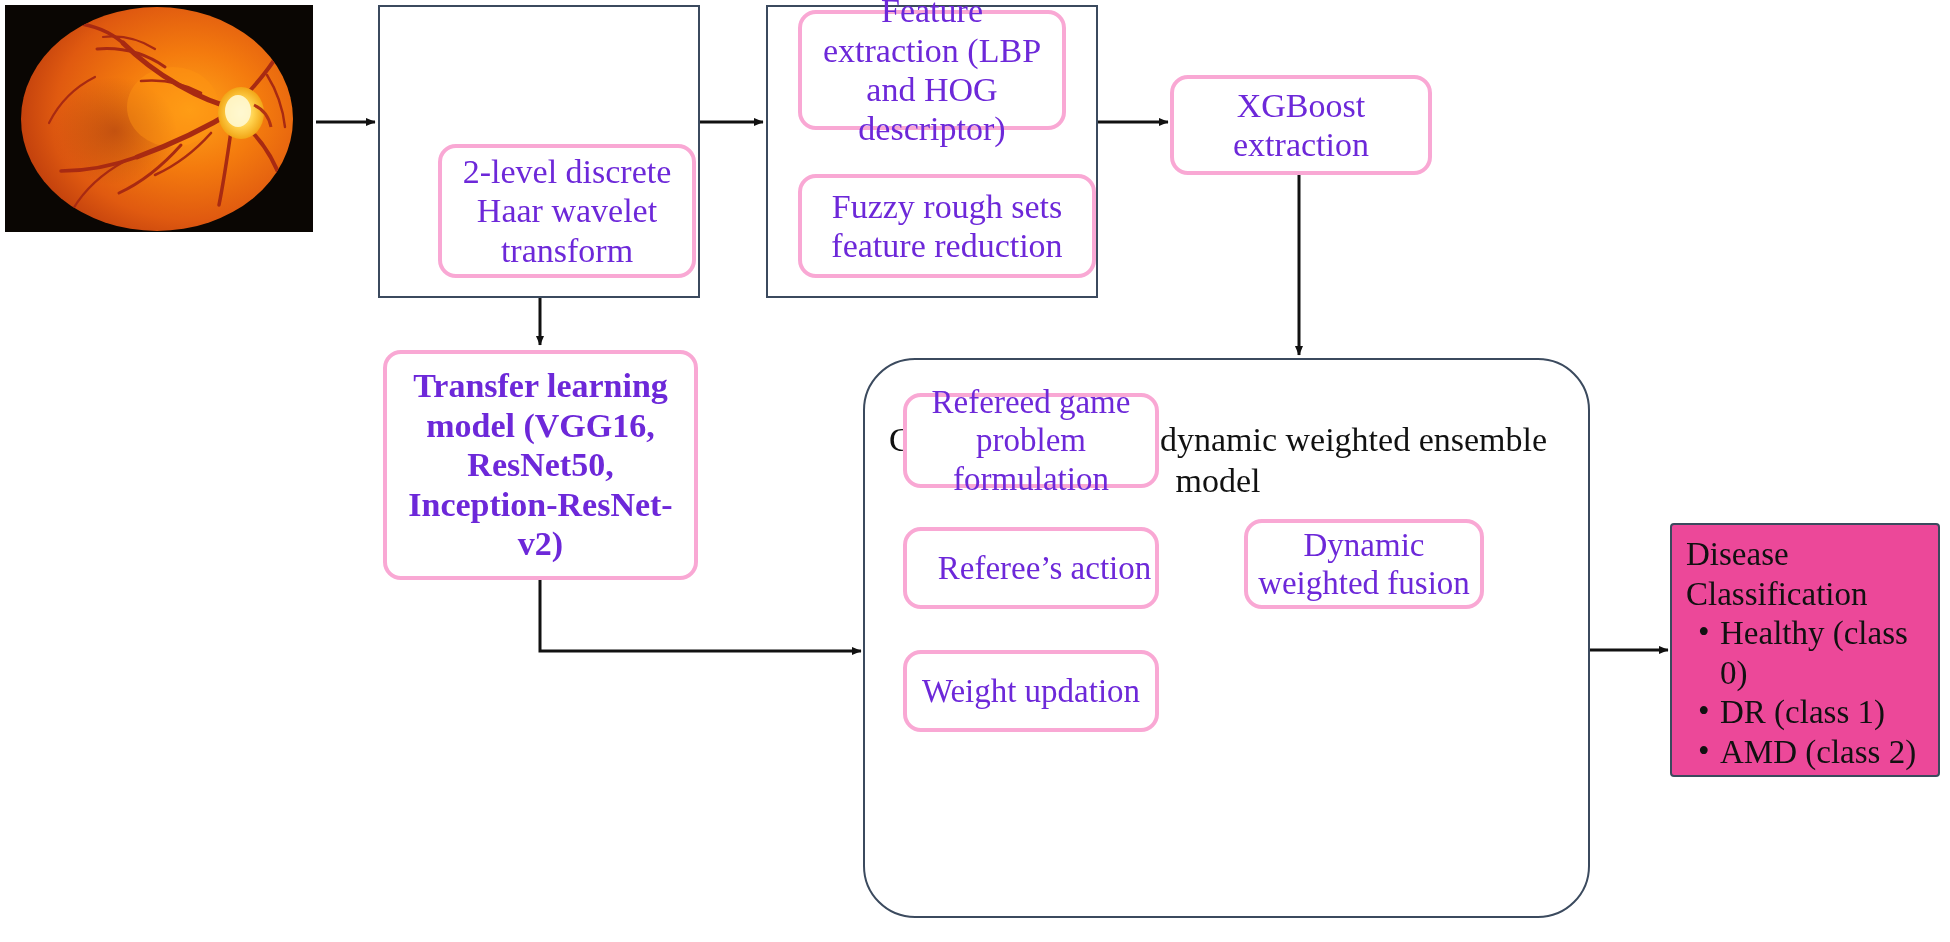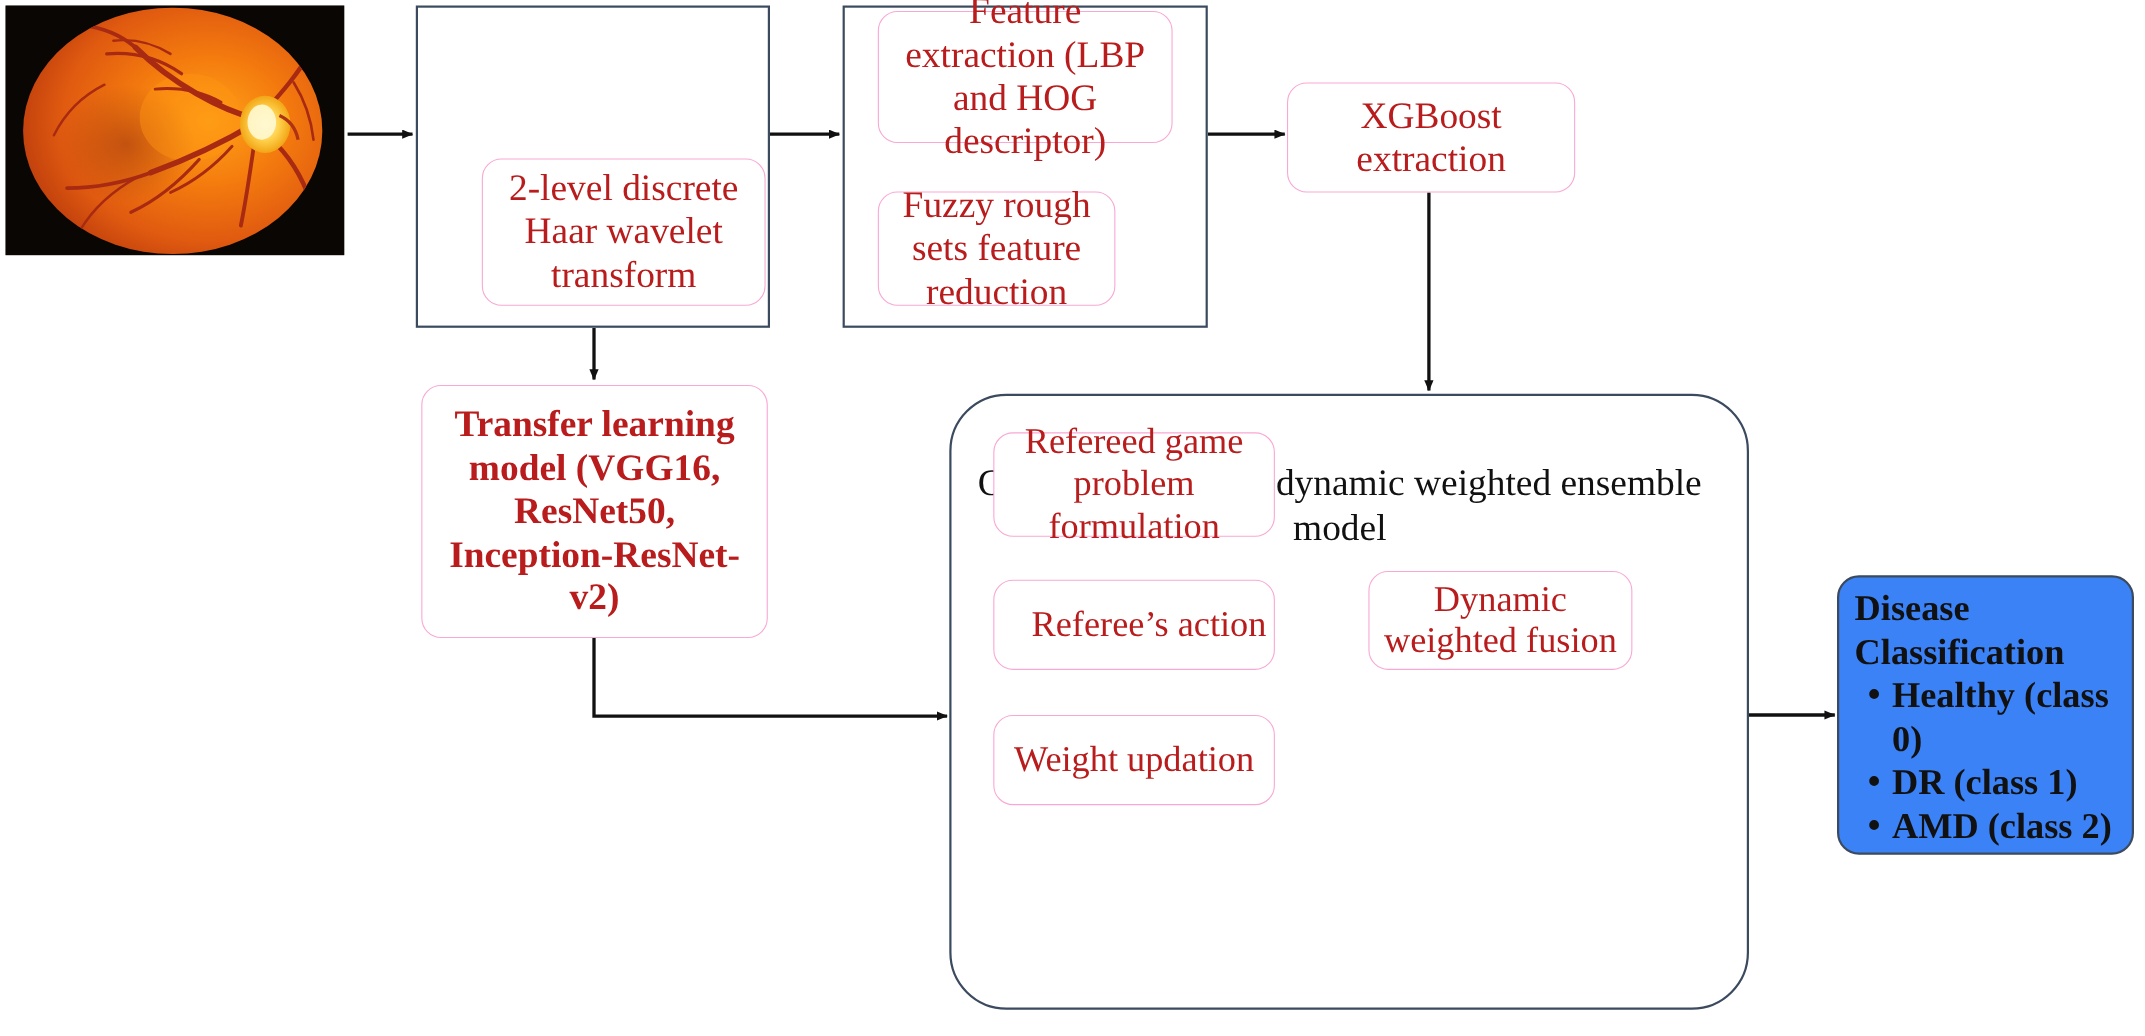--- a/index.html
+++ b/index.html
@@ -19,27 +19,27 @@
     position: absolute;
     left: 0;
     top: 0;
     width: 1950px;
     height: 942px;
     pointer-events: none;
   }
   .node {
     position: absolute;
     box-sizing: border-box;
-    border: 1px solid #f9a8d4;
+    border: 4px solid #f9a8d4;
     background: #ffffff;
     display: flex;
     align-items: center;
     justify-content: center;
     text-align: center;
-    color: #b91c1c;
+    color: #6d28d9;
     line-height: 1.16;
     z-index: 3;
   }
   .rounded {
     border-radius: 18px;
   }
   .group-box {
     position: absolute;
     box-sizing: border-box;
     border: 2px solid #3b4a5e;
@@ -65,27 +65,26 @@
     position: absolute;
     z-index: 3;
     text-align: center;
     color: #111111;
     line-height: 1.2;
   }
   .classif-box {
     position: absolute;
     box-sizing: border-box;
     border: 2px solid #3b4a5e;
-    background: #3b82f6;
-    border-radius: 20px;
+    background: #ec4899;
+    border-radius: 4px;
     z-index: 3;
     color: #111111;
     padding: 10px 0 0 14px;
     line-height: 1.2;
-    font-weight: bold;
   }
   .classif-title { display: block; }
   .classif-list {
     margin: 0;
     padding: 0;
     list-style: none;
   }
   .classif-list li {
     position: relative;
     padding-left: 34px;
@@ -212,21 +211,21 @@
   <div class="node rounded t34" style="left:410px; top:144px; width:258px; height:134px; padding:0 10px;margin-left:28px;">
     <span>2-level discrete Haar wavelet transform</span>
   </div>
 
   <div class="group-box" style="left:766px; top:5px; width:332px; height:293px;"></div>
 
   <div class="node rounded t34" style="left:798px; top:10px; width:268px; height:120px; padding:0 10px;">
     <span>Feature extraction (LBP and HOG descriptor)</span>
   </div>
 
-  <div class="node rounded t34" style="left:798px; top:174px; width:216px; height:104px; padding:0 10px;">
+  <div class="node rounded t34" style="left:798px; top:174px; width:298px; height:104px; padding:0 10px;">
     <span>Fuzzy rough sets feature reduction</span>
   </div>
 
   <div class="node rounded t34" style="left:1170px; top:75px; width:262px; height:100px;">
     <span>XGBoost extraction</span>
   </div>
 
   <div class="node rounded t34" style="left:383px; top:350px; width:315px; height:230px; padding:0 12px;font-weight:bold;">
     <span>Transfer learning model (VGG16, ResNet50, Inception-ResNet-v2)</span>
   </div>

